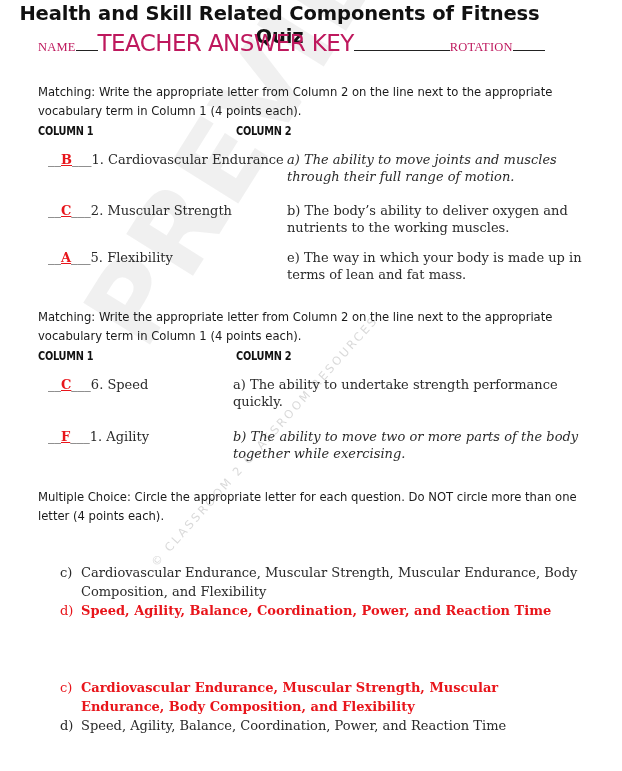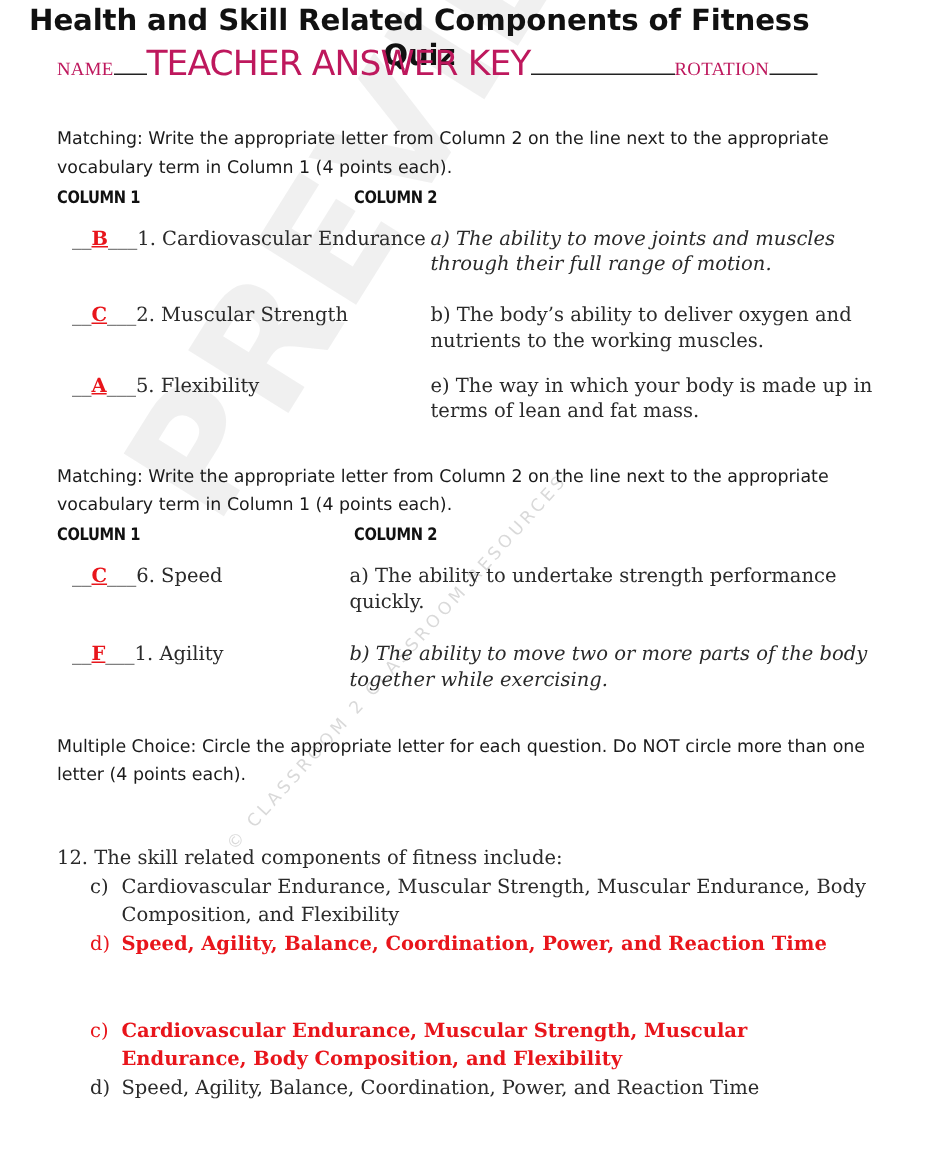--- a/index.html
+++ b/index.html
@@ -196,21 +196,20 @@
   </div>
 
   <div class="match-row" style="top:428px;">
     <span class="term">__<span class="answer">F</span>___<span>1. Agility</span></span>
     <span class="def" style="left:189px; width:350px;font-style:italic;">b) The ability to move two or more parts of the body together while exercising.</span>
   </div>
 
   <div class="instr" style="top:488px;">Multiple Choice: Circle the appropriate letter for each question. Do NOT circle more than one letter (4 points each).</div>
 
   <div class="mc-q" style="top:563px;">
-    <div>12. The skill related components of fitness include:</div>
     <div class="mc-option">
       <span class="opt-letter">c)</span>
       <span>Cardiovascular Endurance, Muscular Strength, Muscular Endurance, Body Composition, and Flexibility</span>
     </div>
     <div class="mc-option correct">
       <span class="opt-letter">d)</span>
       <span>Speed, Agility, Balance, Coordination, Power, and Reaction Time</span>
     </div>
   </div>
 

